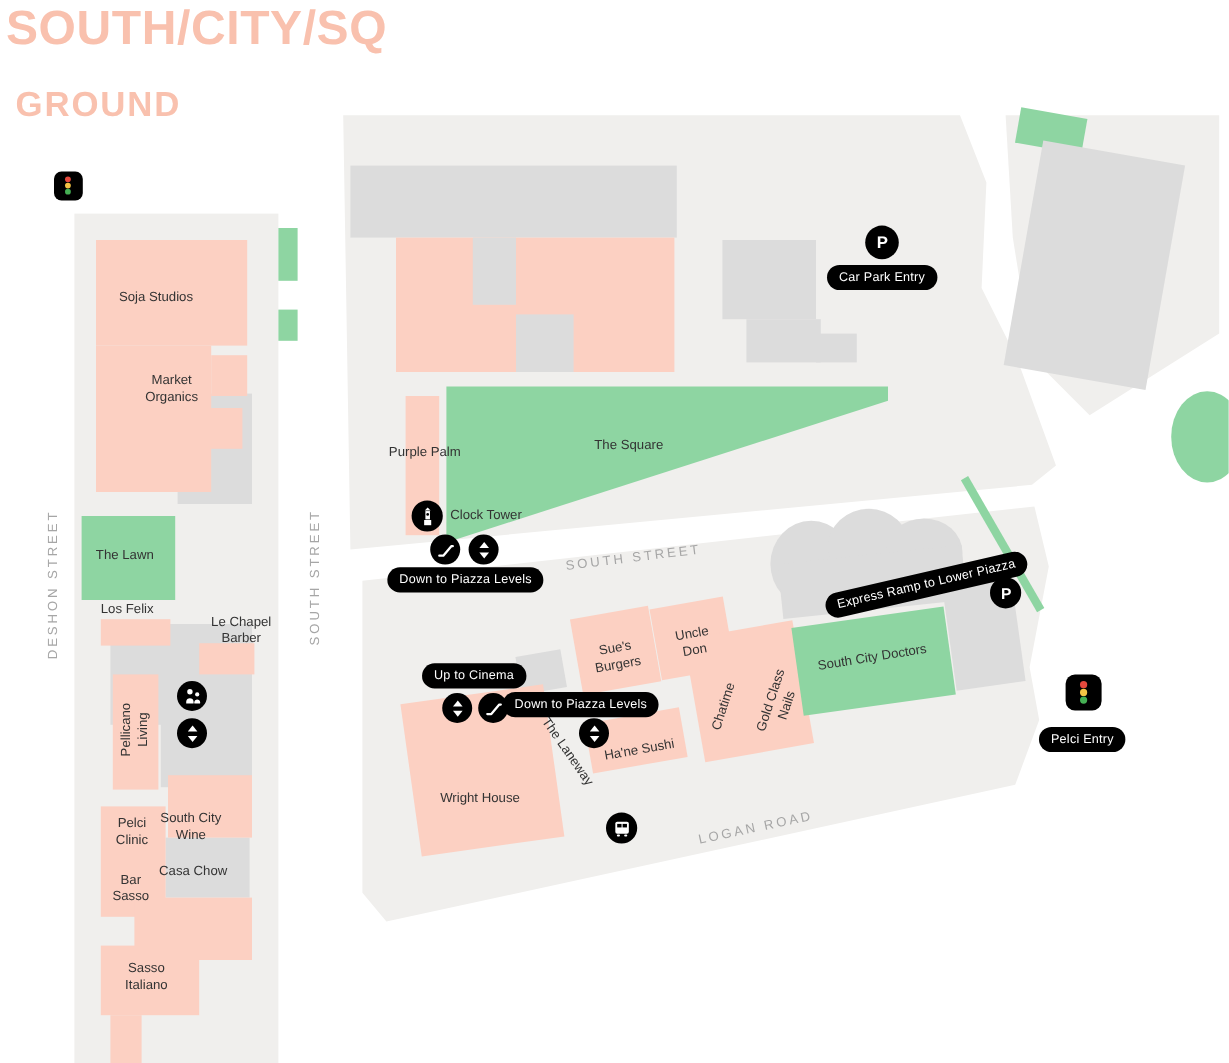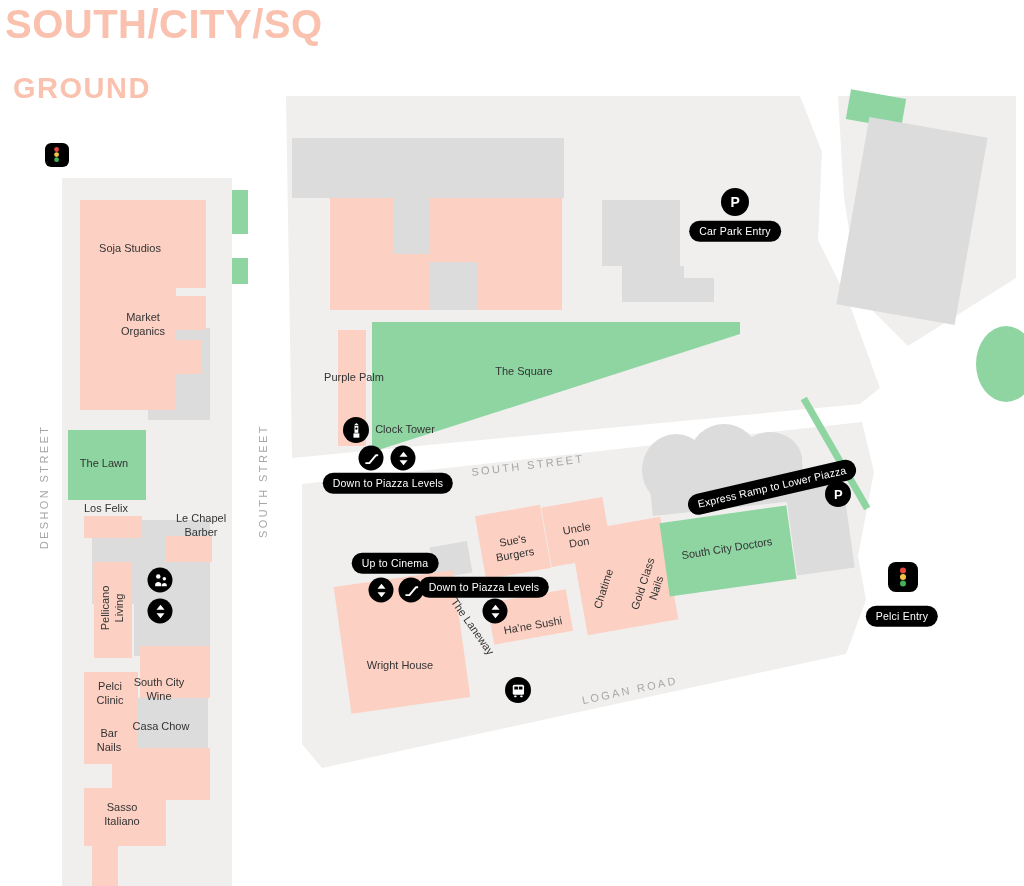--- a/index.html
+++ b/index.html
@@ -115,21 +115,21 @@
       <div class="map-label" style="left: 106px; top: 509px; transform: translate(-50%, -50%) rotate(0deg);">Los Felix</div>
       <div class="map-label" style="left: 201px; top: 526px; transform: translate(-50%, -50%) rotate(0deg);">Le Chapel
 Barber</div>
       <div class="map-label" style="left: 113px; top: 608px; transform: translate(-50%, -50%) rotate(-90deg);">Pellicano
 Living</div>
       <div class="map-label" style="left: 159px; top: 670px; transform: translate(-50%, -50%) rotate(0deg); margin-top: 20px;">South City
 Wine</div>
       <div class="map-label" style="left: 110px; top: 694px; transform: translate(-50%, -50%) rotate(0deg);">Pelci
 Clinic</div>
       <div class="map-label" style="left: 109px; top: 741px; transform: translate(-50%, -50%) rotate(0deg);">Bar
-Nails</div>
+Sasso</div>
       <div class="map-label" style="left: 161px; top: 727px; transform: translate(-50%, -50%) rotate(0deg);">Casa Chow</div>
       <div class="map-label" style="left: 122px; top: 815px; transform: translate(-50%, -50%) rotate(0deg);">Sasso
 Italiano</div>
       <div class="map-label" style="left: 354px; top: 378px; transform: translate(-50%, -50%) rotate(0deg);">Purple Palm</div>
       <div class="map-label" style="left: 524px; top: 372px; transform: translate(-50%, -50%) rotate(0deg);">The Square</div>
       <div class="map-label" style="left: 405px; top: 430px; transform: translate(-50%, -50%) rotate(0deg); text-align: center;">Clock Tower</div>
       <div class="map-label" style="left: 400px; top: 666px; transform: translate(-50%, -50%) rotate(0deg);">Wright House</div>
       <div class="map-label" style="left: 514px; top: 548px; transform: translate(-50%, -50%) rotate(-10deg);">Sue's
 Burgers</div>
       <div class="map-label" style="left: 578px; top: 536px; transform: translate(-50%, -50%) rotate(-10deg);">Uncle

